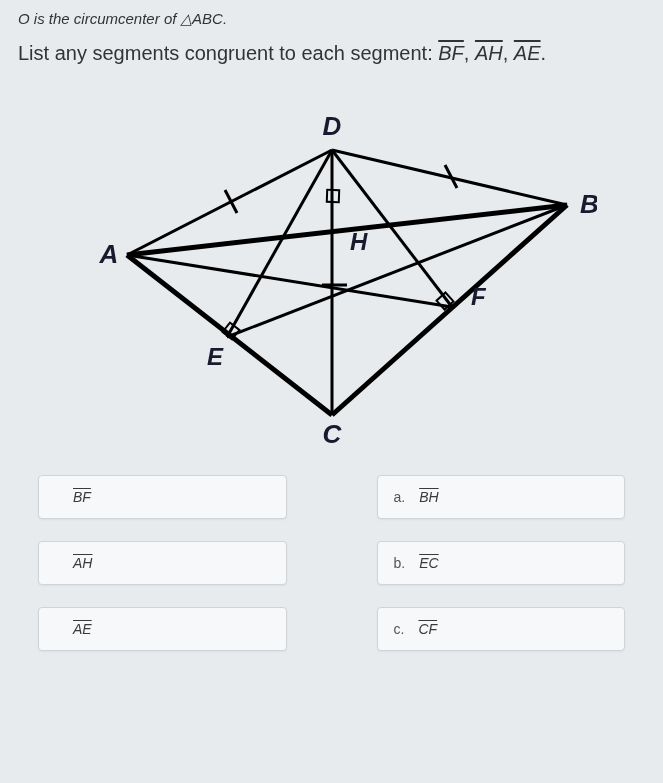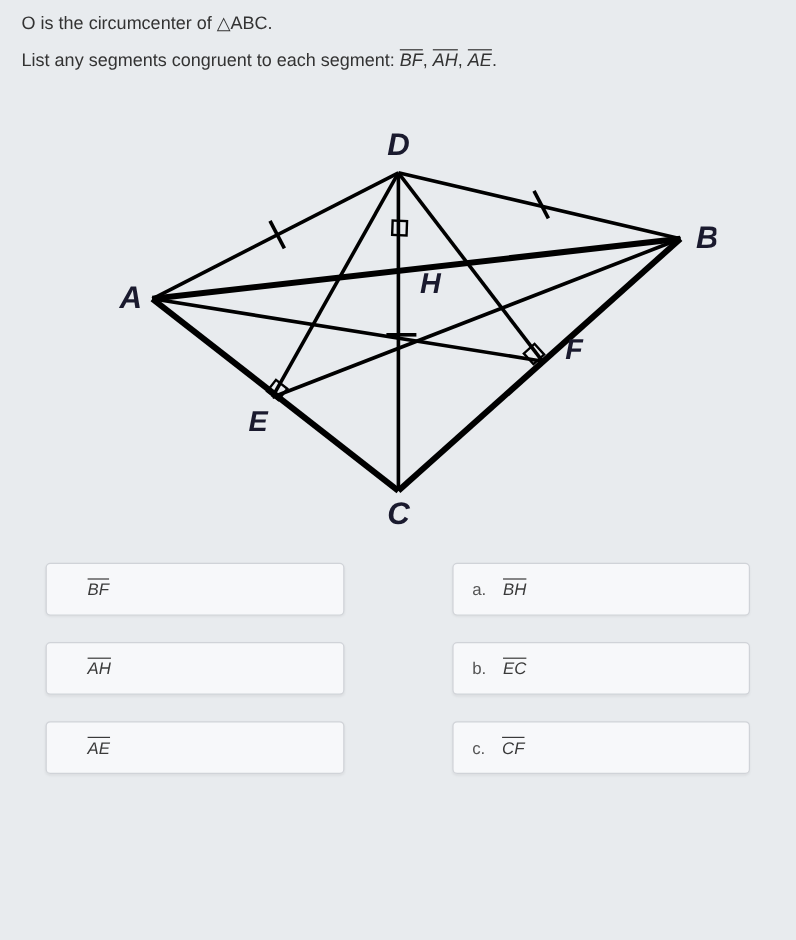--- a/index.html
+++ b/index.html
@@ -7,25 +7,26 @@
       width: 663px;
       height: 783px;
       background: #e8ebee;
       font-family: Arial, sans-serif;
       color: #3a3a3a;
       padding: 10px 18px;
       position: relative;
     }
     .problem-statement {
       font-size: 15px;
+      font-style: italic;
       color: #333;
       margin-bottom: 14px;
     }
     .instruction {
-      font-size: 15px;
+      font-size: 20px;
       color: #333;
       margin-bottom: 8px;
     }
     .instruction .overline {
       text-decoration: overline;
       font-style: italic;
     }
     .diagram-container {
       width: 100%;
       display: flex;

